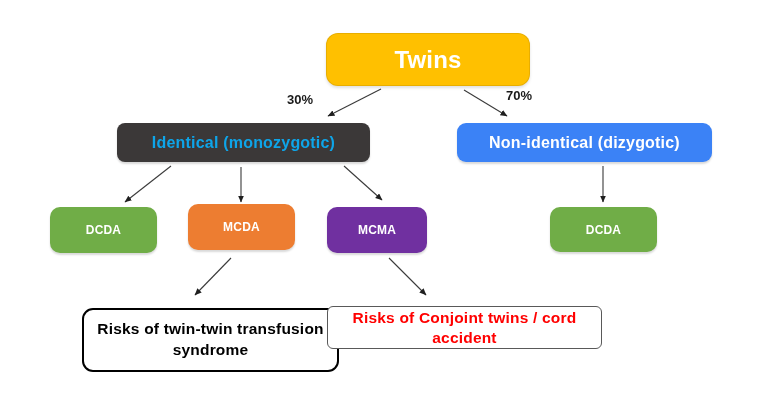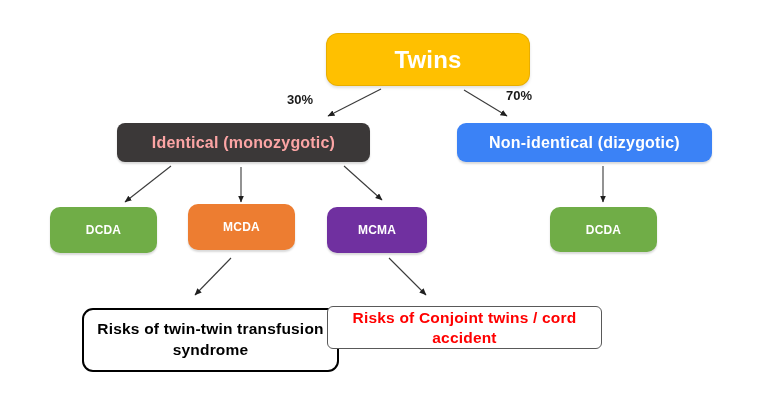--- a/index.html
+++ b/index.html
@@ -91,21 +91,21 @@
     <line x1="389" y1="258" x2="426" y2="295" marker-end="url(#ah)"></line>
   </g>
 </svg>
 
 <div class="node" id="twins-box" style="background-color: rgb(255, 192, 0); color: rgb(255, 255, 255);">Twins</div>
 
 <span class="pct-label" id="pct-left">30%</span>
 
 <span class="pct-label" id="pct-right">70%</span>
 
-<div class="node" id="identical-box" style="background-color: rgb(59, 56, 56); color: #fca5a5;">Identical (monozygotic)</div>
+<div class="node" id="identical-box" style="background-color: rgb(59, 56, 56); color: #0ea5e9;">Identical (monozygotic)</div>
 
 <div class="node" id="nonidentical-box" style="background-color: #3b82f6; color: rgb(255, 255, 255);">Non-identical (dizygotic)</div>
 
 <div class="node chorio" id="dcda-left-box" style="background-color: rgb(112, 173, 71); color: rgb(255, 255, 255);">DCDA</div>
 
 <div class="node chorio" id="mcda-box" style="background-color: rgb(237, 125, 49); color: rgb(255, 255, 255);">MCDA</div>
 
 <div class="node chorio" id="mcma-box" style="background-color: rgb(112, 48, 160); color: rgb(255, 255, 255);">MCMA</div>
 
 <div class="node chorio" id="dcda-right-box" style="background-color: rgb(112, 173, 71); color: rgb(255, 255, 255);">DCDA</div>

